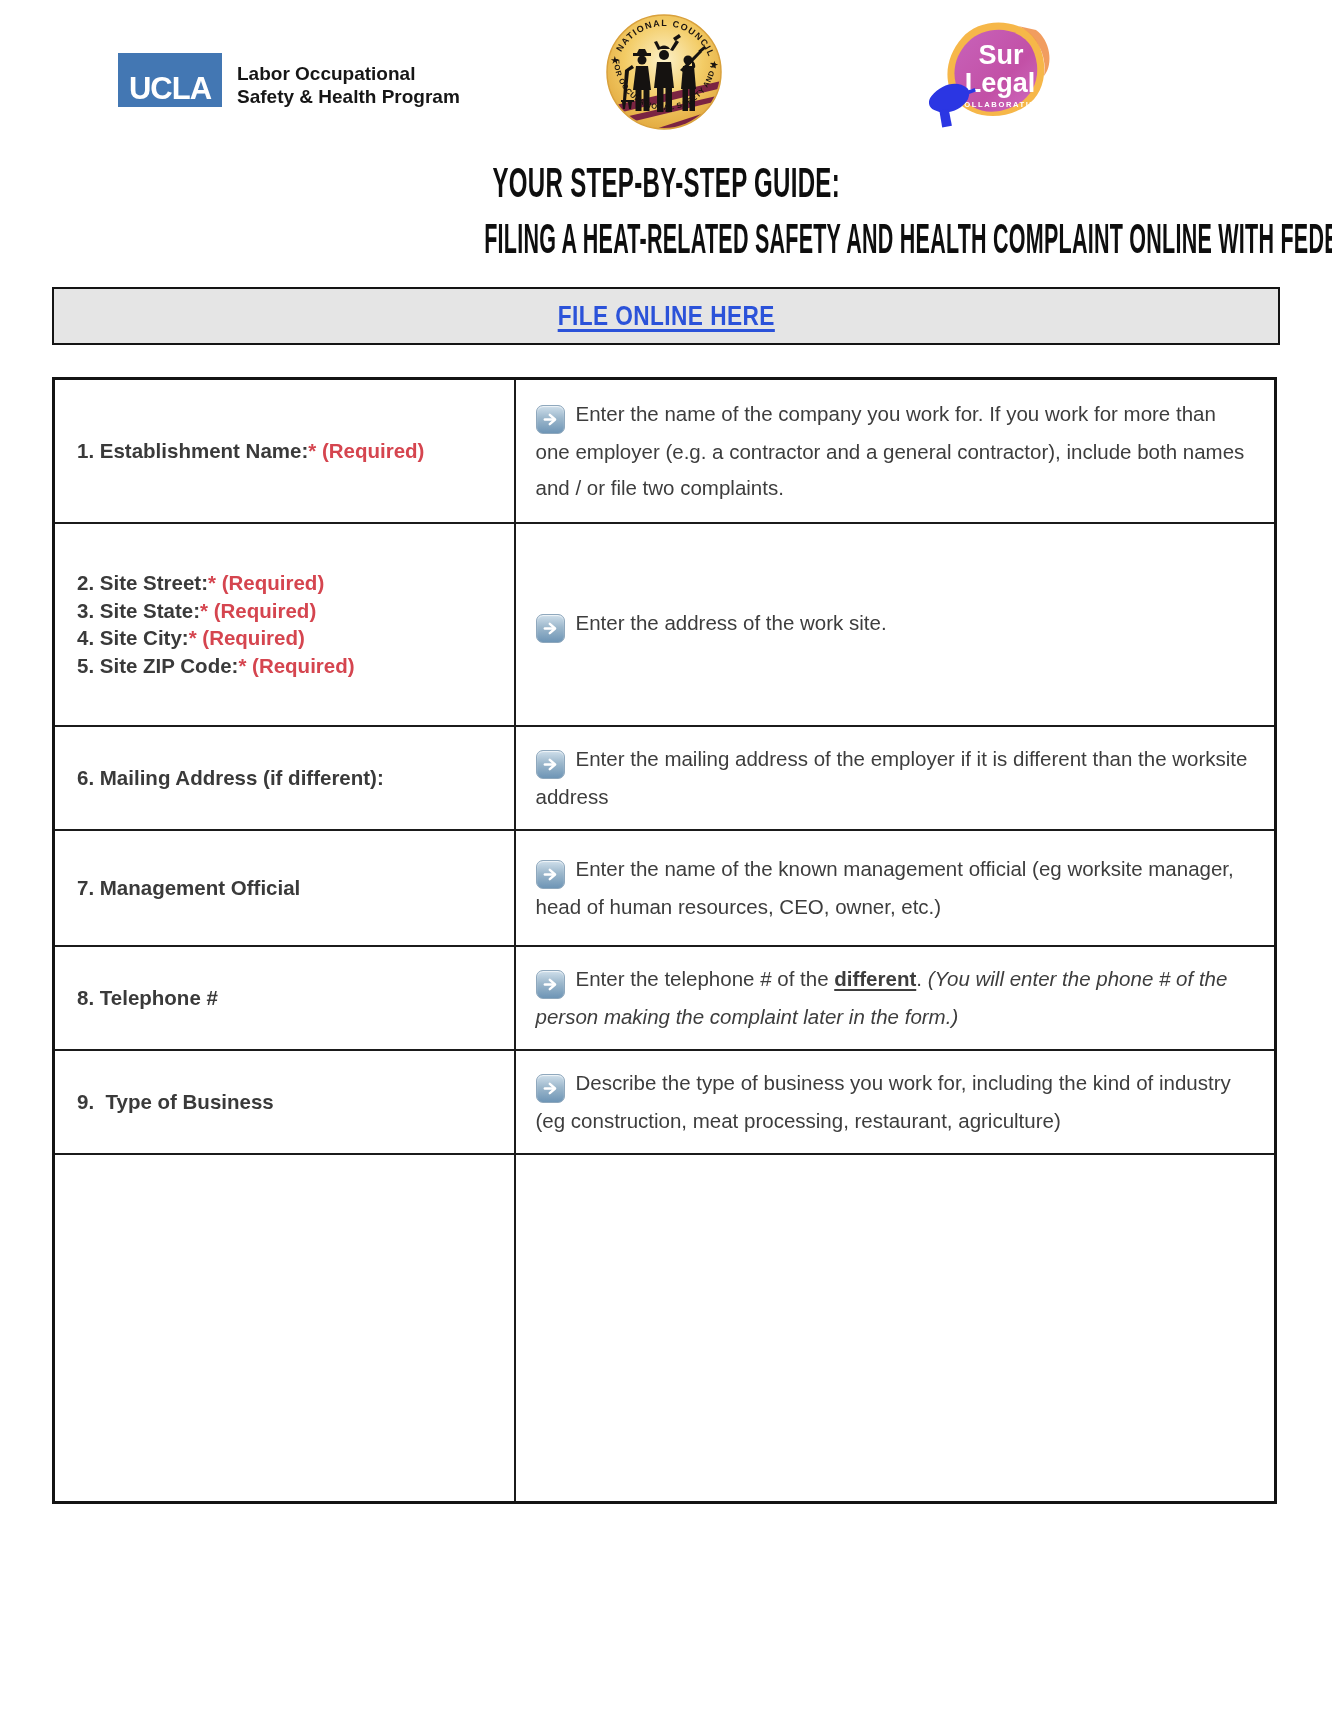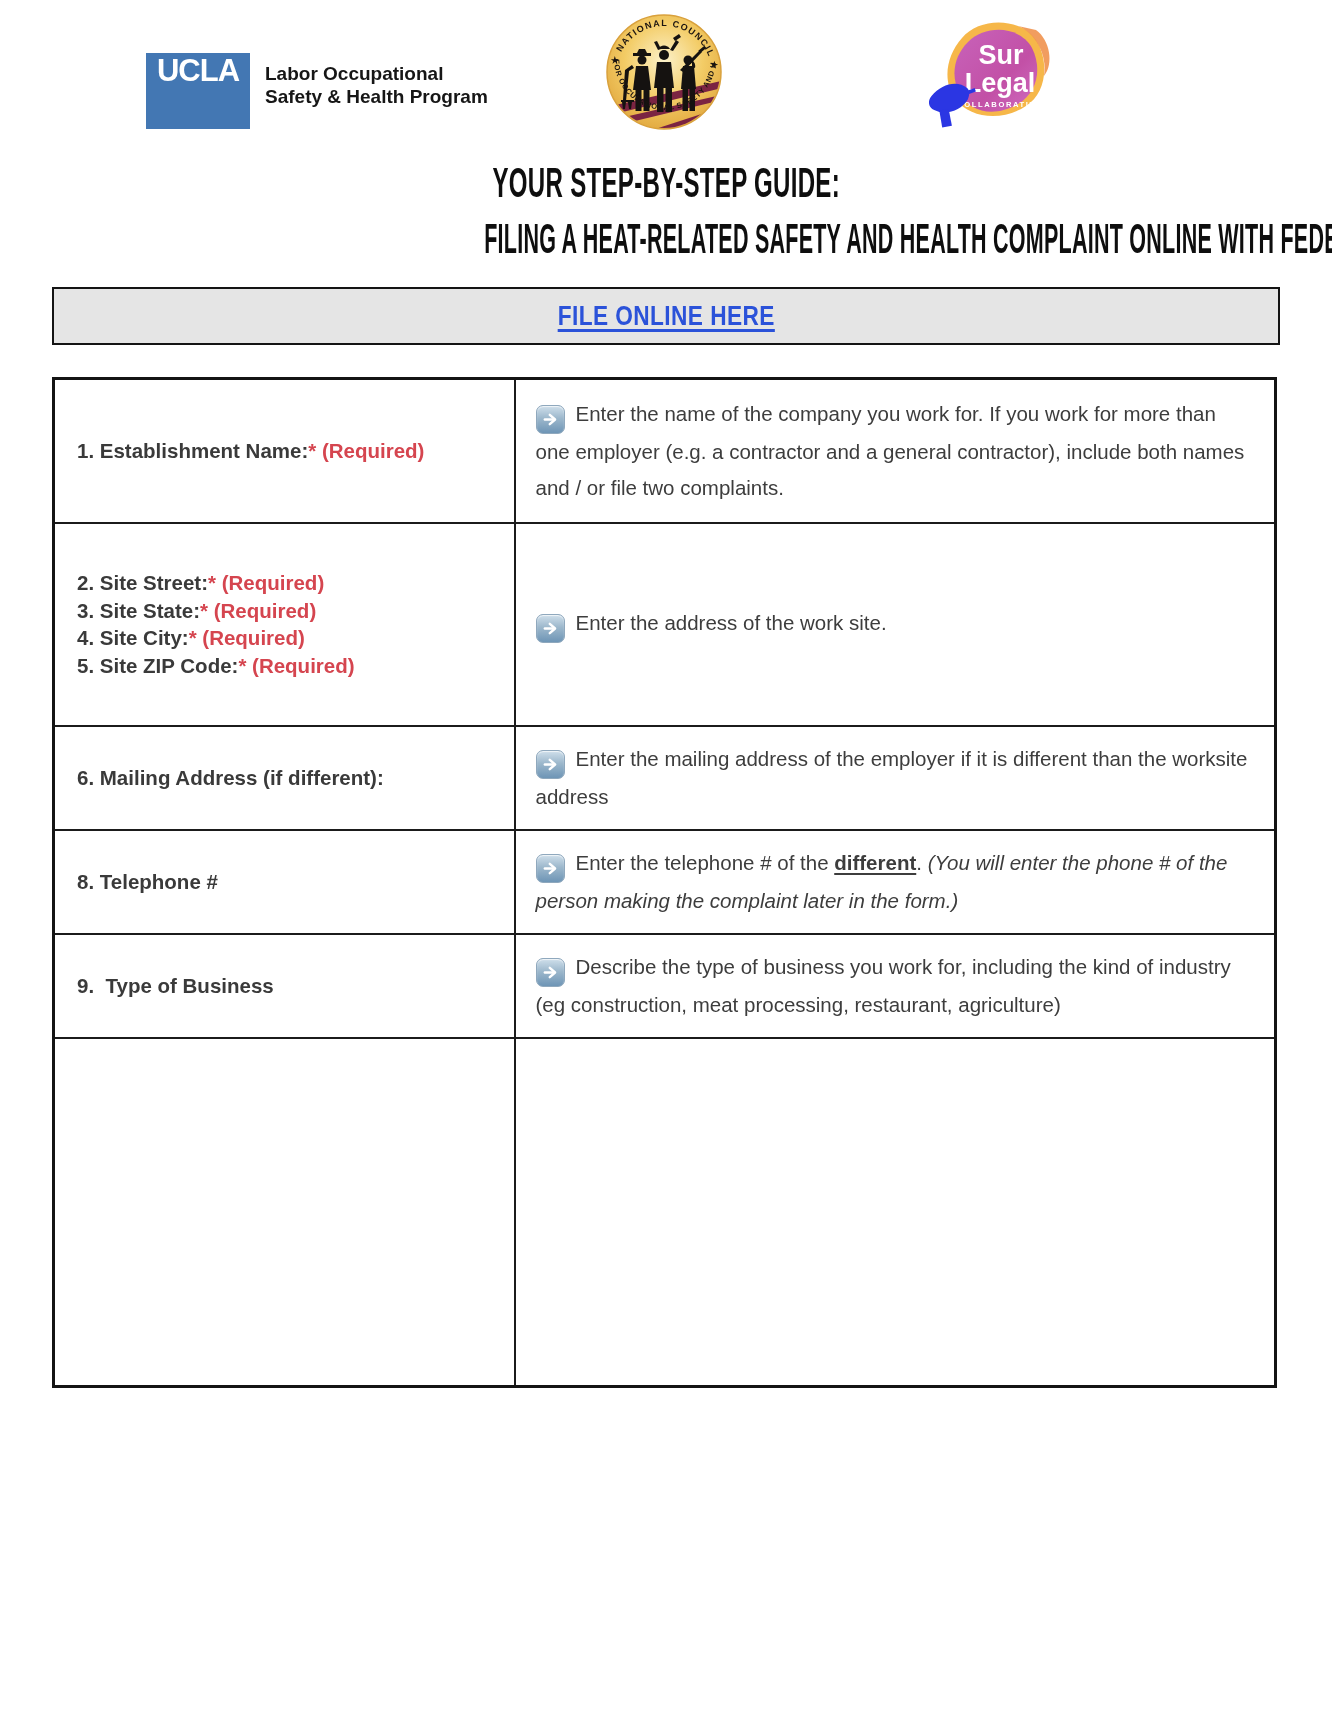--- a/index.html
+++ b/index.html
@@ -5,23 +5,23 @@
   * { margin:0; padding:0; box-sizing:border-box; }
   html,body { background:#ffffff; }
   .page {
     position:relative; width:1332px; height:1726px; background:#ffffff;
     font-family:"Liberation Sans", sans-serif; color:#3d3d3d; overflow:hidden;
   }
 
   
   .ucla-logo { position:absolute; left:118px; top:53px; display:flex; align-items:flex-start; }
   .ucla-box {
-    width:104px; height:76px; background:#4377B3; color:#ffffff;
-    display:flex; align-items:flex-start; justify-content:center;
-    font-weight:bold; font-size:31px; letter-spacing:-1px;margin-left:28px;
+    width:104px; height:54px; background:#4377B3; color:#ffffff;
+    display:flex; align-items:flex-end; justify-content:center;
+    font-weight:bold; font-size:31px; letter-spacing:-1px;
   }
   .ucla-text { margin-left:15px; padding-top:9px; font-weight:bold; font-size:19px; line-height:23px; color:#161616; }
 
   .council-logo { position:absolute; left:600px; top:8px; }
   .surlegal-logo { position:absolute; left:922px; top:12px; }
 
   
   .title-block { position:absolute; left:0; top:158px; width:1332px; text-align:center; color:#0e0e0e; }
   .title-line1, .title-line2 { font-weight:800; white-space:nowrap; }
   .title-line1 span, .title-line2 span { display:inline-block; font-weight:bold; }
@@ -223,20 +223,33 @@
         <td class="c2">
           <p class="desc"><span class="arrow-badge">
                 <svg width="17" height="17" viewBox="0 0 24 24" fill="none" stroke="#ffffff" stroke-width="3.4" stroke-linecap="round" stroke-linejoin="round">
                   <path d="M4 12 h13"></path>
                   <path d="M11 5.5 l7.5 6.5 -7.5 6.5"></path>
                 </svg>
               </span><span>Enter the mailing address of the employer if it is different than the worksite address</span></p>
         </td>
       </tr>
 
+      <tr class="r4">
+        <td class="c1">
+          <span class="label">7. Management Official</span>
+        </td>
+        <td class="c2">
+          <p class="desc"><span class="arrow-badge">
+                <svg width="17" height="17" viewBox="0 0 24 24" fill="none" stroke="#ffffff" stroke-width="3.4" stroke-linecap="round" stroke-linejoin="round">
+                  <path d="M4 12 h13"></path>
+                  <path d="M11 5.5 l7.5 6.5 -7.5 6.5"></path>
+                </svg>
+              </span><span>Enter the name of the known management official (eg worksite manager, head of human resources, CEO, owner, etc.)</span></p>
+        </td>
+      </tr>
 
       <tr class="r5">
         <td class="c1">
           <span class="label">8. Telephone #</span>
         </td>
         <td class="c2">
           <p class="desc"><span class="arrow-badge">
                 <svg width="17" height="17" viewBox="0 0 24 24" fill="none" stroke="#ffffff" stroke-width="3.4" stroke-linecap="round" stroke-linejoin="round">
                   <path d="M4 12 h13"></path>
                   <path d="M11 5.5 l7.5 6.5 -7.5 6.5"></path>

